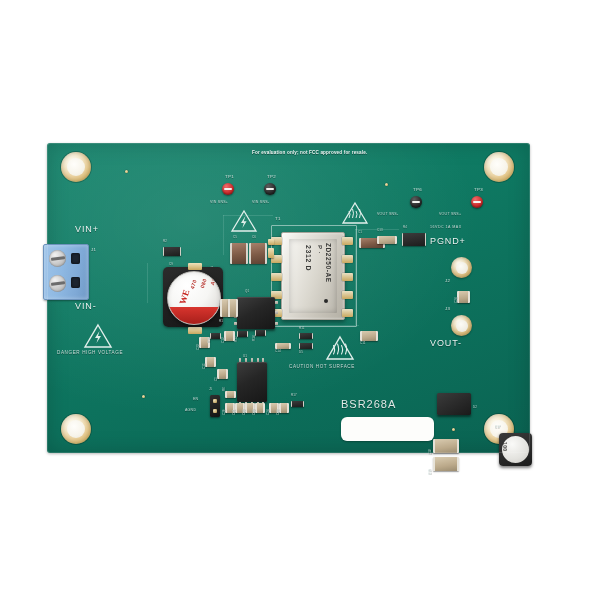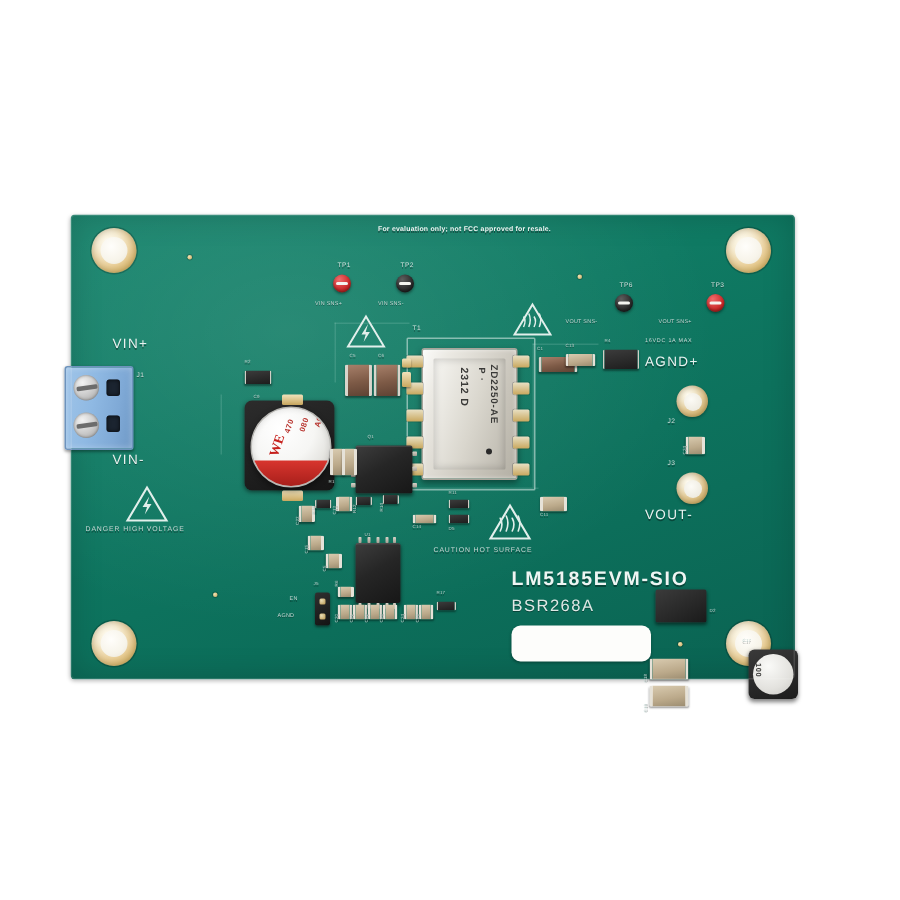--- a/index.html
+++ b/index.html
@@ -216,21 +216,21 @@
     <div class="silk xs" style="left:392px;top:70px;">VOUT SNS+</div>
 
     <div class="warn" style="left:294px;top:58px;">
       <svg width="28" height="24" viewBox="0 0 28 24">
         <polygon points="14,2 26,22 2,22" fill="none" stroke="#e2efeb" stroke-width="1.3"></polygon>
         <path d="M8 17 q2-4 0-7 M11.5 17 q2-5 0-9 M15 17 q2-4 0-7 M18.5 17 q2-5 0-9" fill="none" stroke="#e2efeb" stroke-width="1"></path>
       </svg>
     </div>
 
     <div class="silk xs" style="left:383px;top:83px;letter-spacing:.5px;">16VDC 1A MAX</div>
-    <div class="silk med" style="left:383px;top:94px;">AGND+</div>
+    <div class="silk med" style="left:383px;top:94px;">PGND+</div>
     <div class="silk med" style="left:383px;top:196px;">VOUT-</div>
 
     <div class="ring" style="left:404px;top:114px;"></div>
     <div class="silk sm" style="left:398px;top:136px;">J2</div>
     <div class="ring" style="left:404px;top:172px;"></div>
     <div class="silk sm" style="left:398px;top:164px;">J3</div>
 
     <div class="smd cap-beige" style="left:410px;top:148px;width:9px;height:12px;"></div>
     <div class="silk tiny rot90" style="left:408px;top:160px;">C24</div>
 
@@ -383,19 +383,18 @@
     <div class="silk tiny rot90" style="left:382px;top:312px;">C18</div>
     <div class="smd cap-beige" style="left:386px;top:314px;width:22px;height:14px;"></div>
     <div class="silk tiny rot90" style="left:382px;top:332px;">C19</div>
 
     <div id="c16">
       <div class="top"></div>
       <div class="lbl">100</div>
     </div>
     <div class="silk tiny" style="left:448px;top:283px;">C17</div>
 
-    <div class="silk big" style="left:294px;top:236px;">LM5185EVM-SIO</div>
     <div class="silk" style="left:294px;top:256px;font-size:11px;letter-spacing:1px;">BSR268A</div>
 
     <div id="blanklabel"></div>
 
   </div>
 </div>
 
 </body></html>

